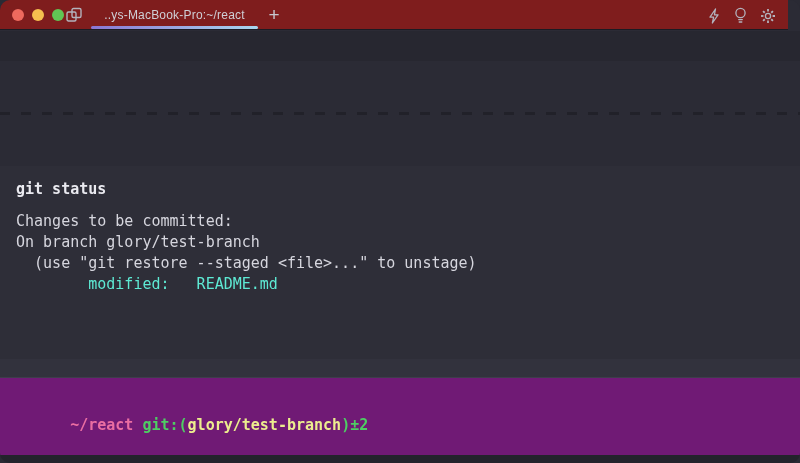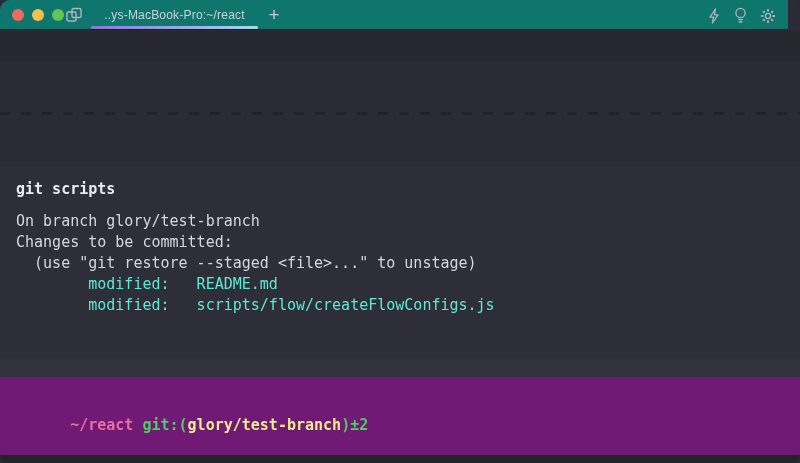--- a/index.html
+++ b/index.html
@@ -10,21 +10,21 @@
     width: 800px; height: 463px;
     background: #2b2b35;
     border-radius: 10px;
     overflow: hidden;
     font-family: "Liberation Sans", sans-serif;
   }
 
   
   .titlebar {
     position: absolute; top: 0; left: 0; right: 12px; height: 30px;
-    background: #0f766e;
+    background: #7f1d1d;
     border-bottom: 1px solid #1b1b23;
   }
   .traffic { position: absolute; left: 12px; top: 9px; display: flex; gap: 8px; }
   .traffic span { width: 12px; height: 12px; border-radius: 50%; display: block; }
   .tl-red    { background: #ed6a5e; }
   .tl-yellow { background: #f5bf4f; }
   .tl-green  { background: #61c454; }
 
   .icon-squares { position: absolute; left: 66px; top: 7px; width: 17px; height: 16px; }
 
@@ -149,27 +149,26 @@
           </g>
         </svg>
       </span>
     </div>
   </div>
 
   <div class="band1"></div>
   <div class="dashed-sep"></div>
 
   <div class="block1">
-    <div class="cmd mono">git scripts</div>
+    <div class="cmd mono">git status</div>
     <div class="out">
+      <div class="out-line mono">Changes to be committed:</div>
       <div class="out-line mono">On branch glory/test-branch</div>
-      <div class="out-line mono">Changes to be committed:</div>
       <div class="out-line mono">  (use "git restore --staged &lt;file&gt;..." to unstage)</div>
       <div class="out-line green mono">        modified:   README.md</div>
-      <div class="out-line green mono">        modified:   scripts/flow/createFlowConfigs.js</div>
     </div>
   </div>
 
   <div class="band2"></div>
 
   <div class="prompt-block">
     <div class="prompt mono">
       <span class="p-dir">~/react</span><span class="p-git"> git:(</span><span class="p-branch">glory/test-branch</span><span class="p-git">)</span><span class="p-git">±2</span>
     </div>
     <div class="cursor"></div>

